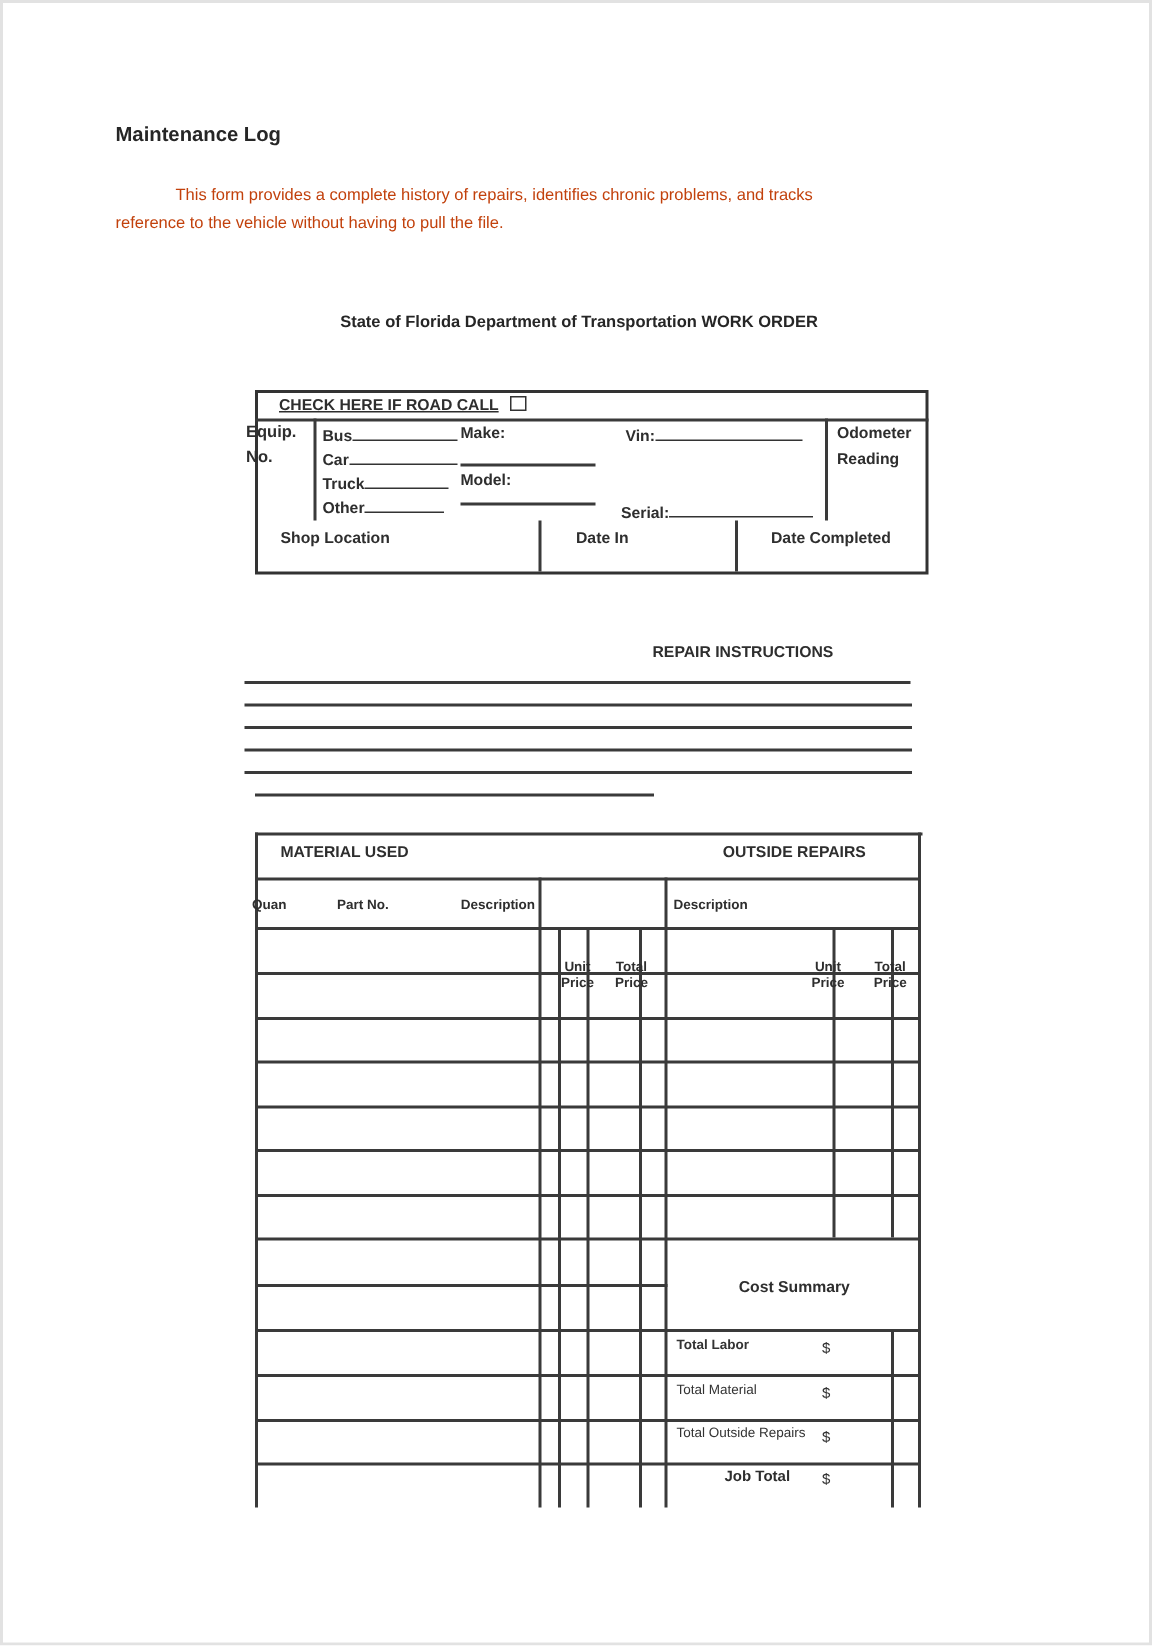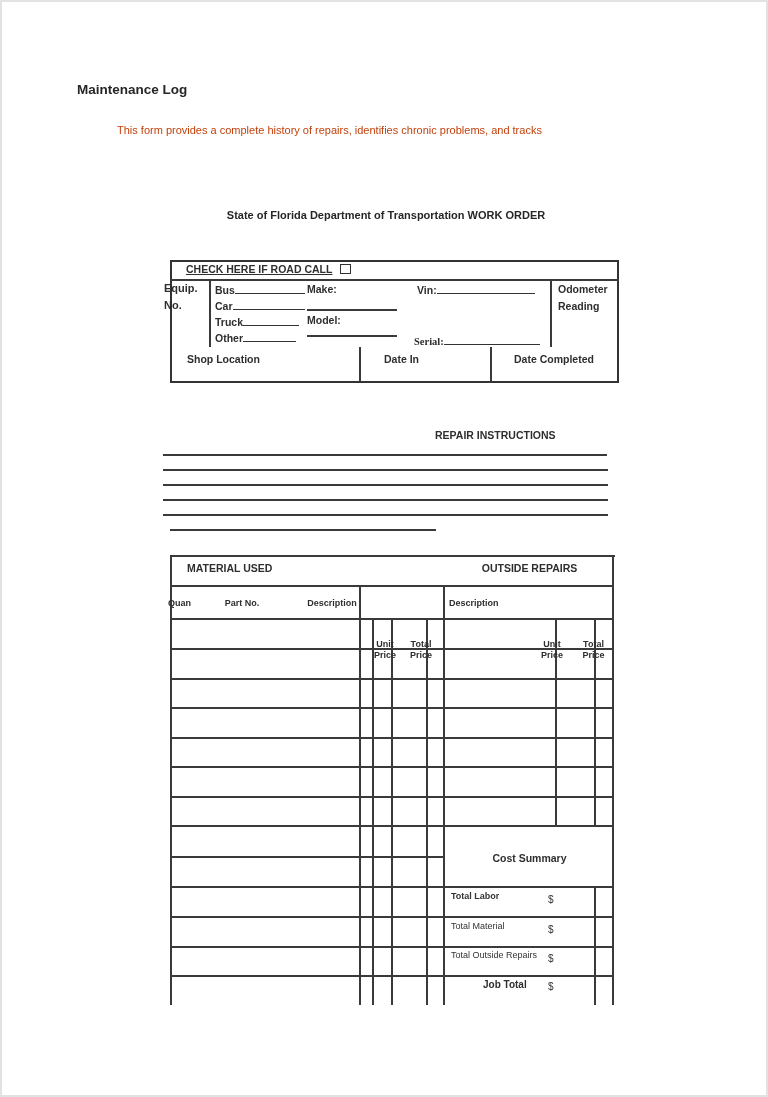--- a/index.html
+++ b/index.html
@@ -26,20 +26,21 @@
   .dollar{position:absolute;font-size:10px;color:#333;}
 </style>
 </head>
 <body>
 
 <div class="page">
 
   <div class="doc-title">Maintenance Log</div>
   <div class="intro">
     <div class="intro-line indent">This form provides a complete history of repairs, identifies chronic problems, and tracks</div>
+    <div class="intro-line">reference to the vehicle without having to pull the file.</div>
   </div>
   <div class="form-title">State of Florida Department of Transportation WORK ORDER</div>
 
   <div class="box-outline" style="left:168px;top:258px;width:449px;height:123px;"></div>
 
   <div class="lbl" style="left:184px;top:261px;text-decoration:underline;">
     <span>CHECK HERE IF ROAD CALL</span><span class="chk"></span>
   </div>
   <div class="hl" style="left:168px;top:277px;width:449px;height:2px;"></div>
 
@@ -61,21 +62,21 @@
   </div>
 
   <div class="lbl" style="left:305px;top:281px;">Make:</div>
   <div class="hl" style="left:305px;top:307px;width:90px;"></div>
   <div class="lbl" style="left:305px;top:312px;">Model:</div>
   <div class="hl" style="left:305px;top:333px;width:90px;"></div>
 
   <div class="lbl" style="left:415px;top:281px;">
     <span>Vin:</span><span class="fill-line" style="width:98px;"></span>
   </div>
-  <div class="lbl" style="left:412px;top:332px;font-family:Liberation Serif, serif;">
+  <div class="lbl" style="left:412px;top:332px;">
     <span>Serial:</span><span class="fill-line" style="width:96px;"></span>
   </div>
 
   <div class="vl" style="left:548px;top:277px;height:68px;"></div>
   <div class="lbl" style="left:556px;top:281px;">Odometer</div>
   <div class="lbl" style="left:556px;top:298px;">Reading</div>
 
   <div class="lbl" style="left:185px;top:351px;">Shop Location</div>
   <div class="vl" style="left:357px;top:345px;height:34px;"></div>
   <div class="lbl" style="left:382px;top:351px;">Date In</div>

